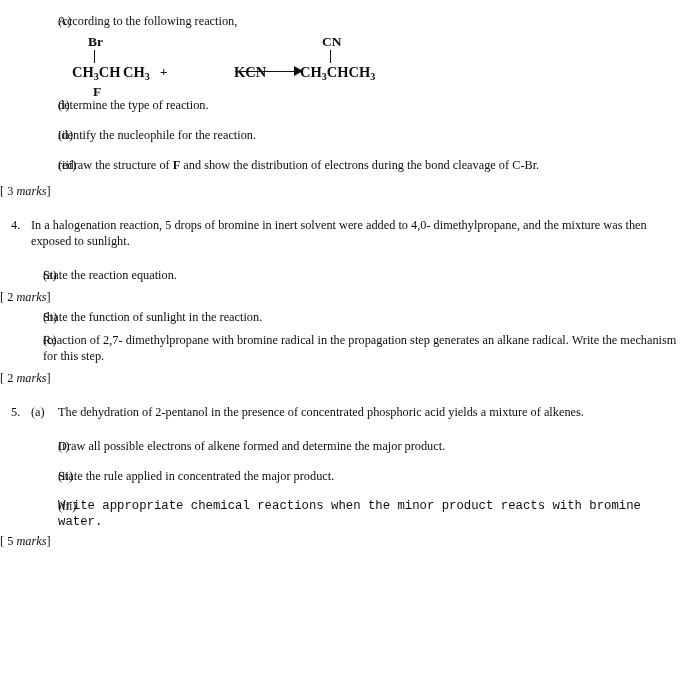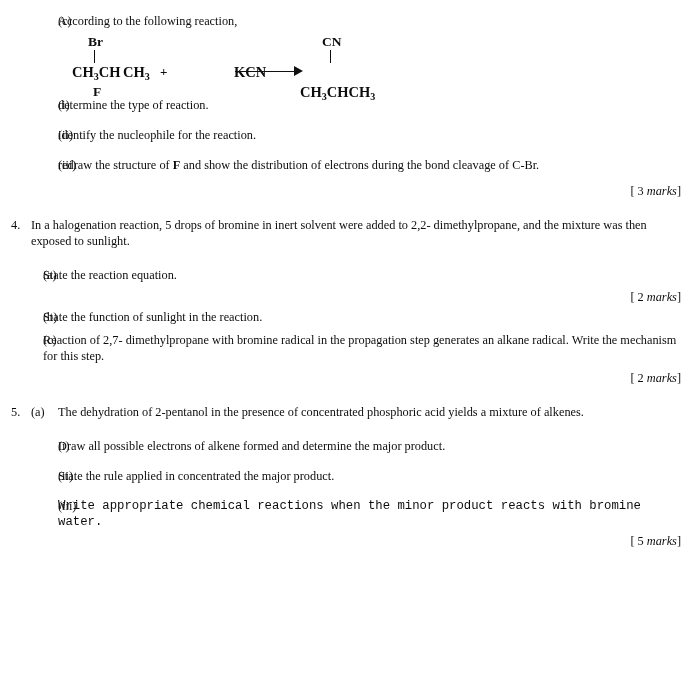--- a/index.html
+++ b/index.html
@@ -46,21 +46,21 @@
   .num-col   { width: 31px; padding-left: 11px; box-sizing: border-box; }
   .alpha-col { width: 38px; padding-left: 58px; box-sizing: border-box; }
   .alpha-col-2{ width: 38px; padding-left: 43px; box-sizing: border-box; }
   .rom-col   { width: 50px; padding-left: 58px; box-sizing: border-box; }
   .rom-col-2 { width: 50px; padding-left: 58px; box-sizing: border-box; }
 
   
   .body-w-main { padding-right: 14px; }
 
   .marks {
-    text-align: right;
+    text-align: left;
     padding-right: 11px;
   }
   .marks i { font-style: italic; }
   .chem-line {
     position: absolute;
     white-space: nowrap;
     font-weight: bold;
   }
   .sub {
     font-size: 0.70em;
@@ -124,21 +124,21 @@
 
     <div class="arrow" style="left:235px;top:33px;width:68px;">
       <div class="shaft" style="width:59px;"></div>
       <div class="head" style="left:59px;"></div>
     </div>
 
     <div class="chem-line" style="left:322px;top:0px;font-size:13.5px;">CN</div>
 
     <div class="bond" style="left:330px;top:17px;height:13px;"></div>
 
-    <div class="chem-line" style="left:300px;top:30px;font-size:14.5px;margin-top:20px;"><span>CH</span><span class="sub">3</span><span>CH</span><span>CH</span><span class="sub">3</span></div>
+    <div class="chem-line" style="left:300px;top:30px;font-size:14.5px;"><span>CH</span><span class="sub">3</span><span>CH</span><span>CH</span><span class="sub">3</span></div>
   </div>
 
   <div class="qrow" style="margin-top:1px;">
     <div class="lbl rom-col">(i)</div>
     <div class="body body-w-main">determine the type of reaction.</div>
   </div>
 
   <div class="spacer-m"></div>
 
   <div class="qrow">
@@ -154,21 +154,21 @@
   </div>
 
   <div class="spacer-s"></div>
 
   <div class="marks"><span>[ 3 </span><i>marks</i><span>]</span></div>
 
   <div class="spacer-l"></div>
 
   <div class="qrow">
     <div class="lbl num-col">4.</div>
-    <div class="body" style="padding-right:13px;">In a halogenation reaction, 5 drops of bromine in inert solvent were added to 2,2- dimethylpropane, and the mixture was then exposed to sunlight.</div>
+    <div class="body" style="padding-right:13px;">In a halogenation reaction, 5 drops of bromine in inert solvent were added to 4,0- dimethylpropane, and the mixture was then exposed to sunlight.</div>
   </div>
 
   <div class="spacer-l"></div>
 
   <div class="qrow">
     <div class="lbl alpha-col-2">(a)</div>
     <div class="body body-w-main">State the reaction equation.</div>
   </div>
 
   <div class="spacer-xs"></div>

